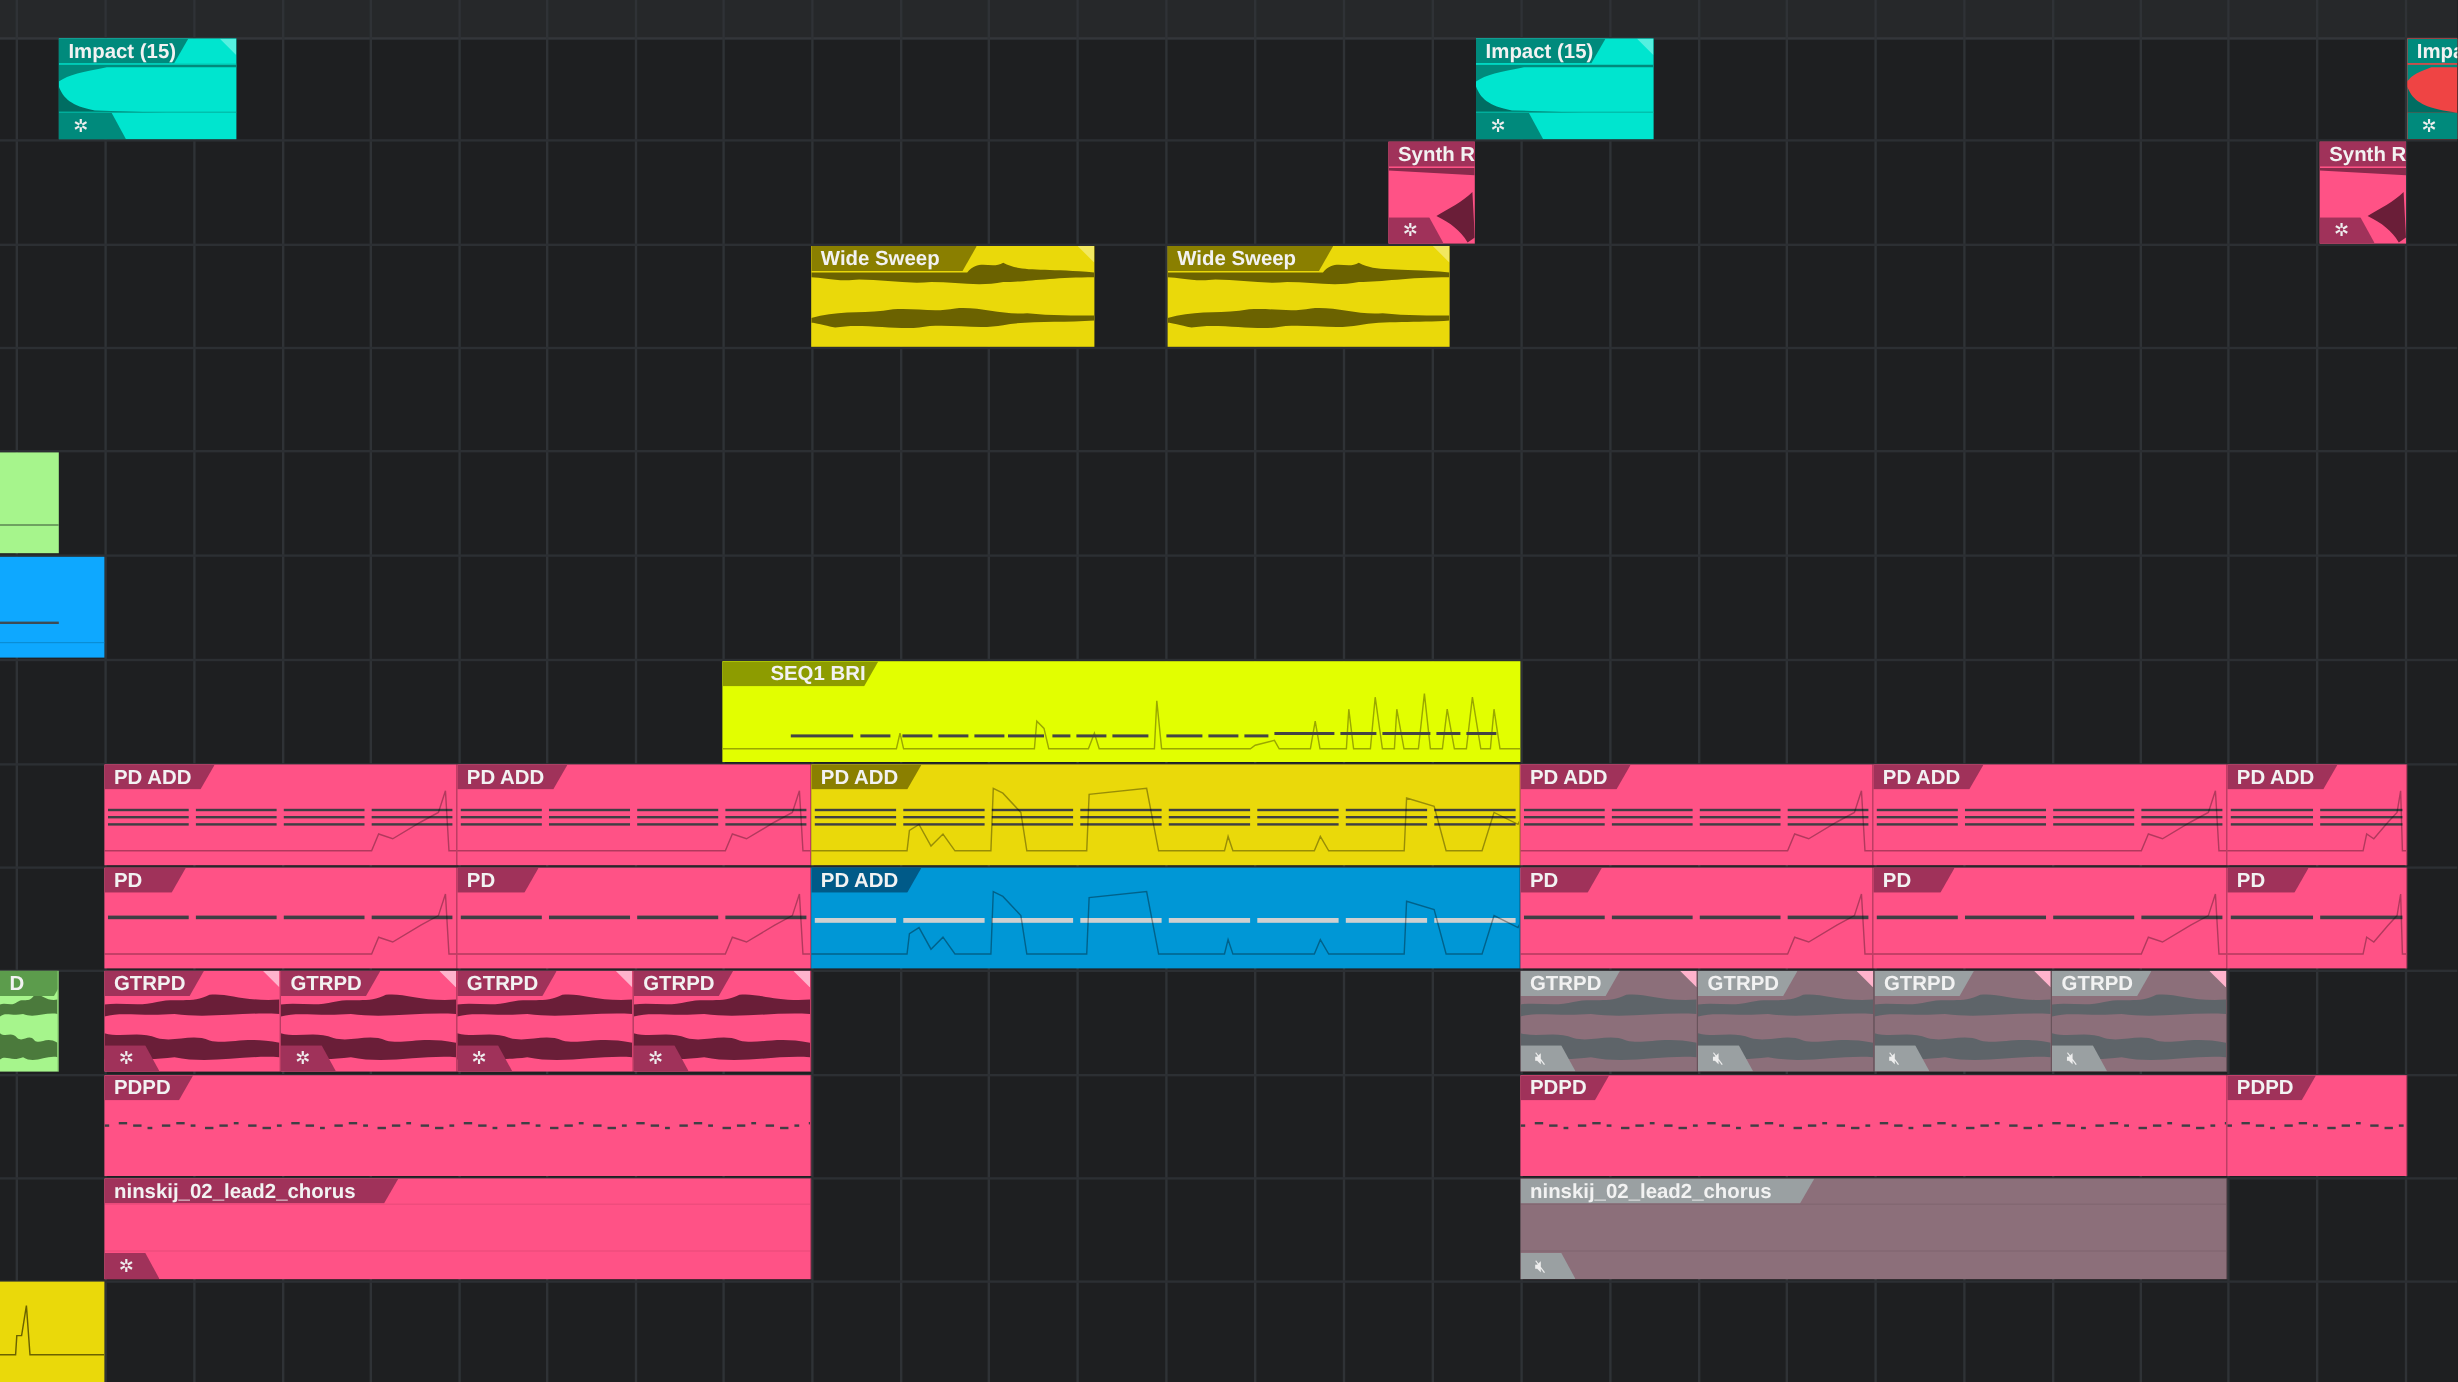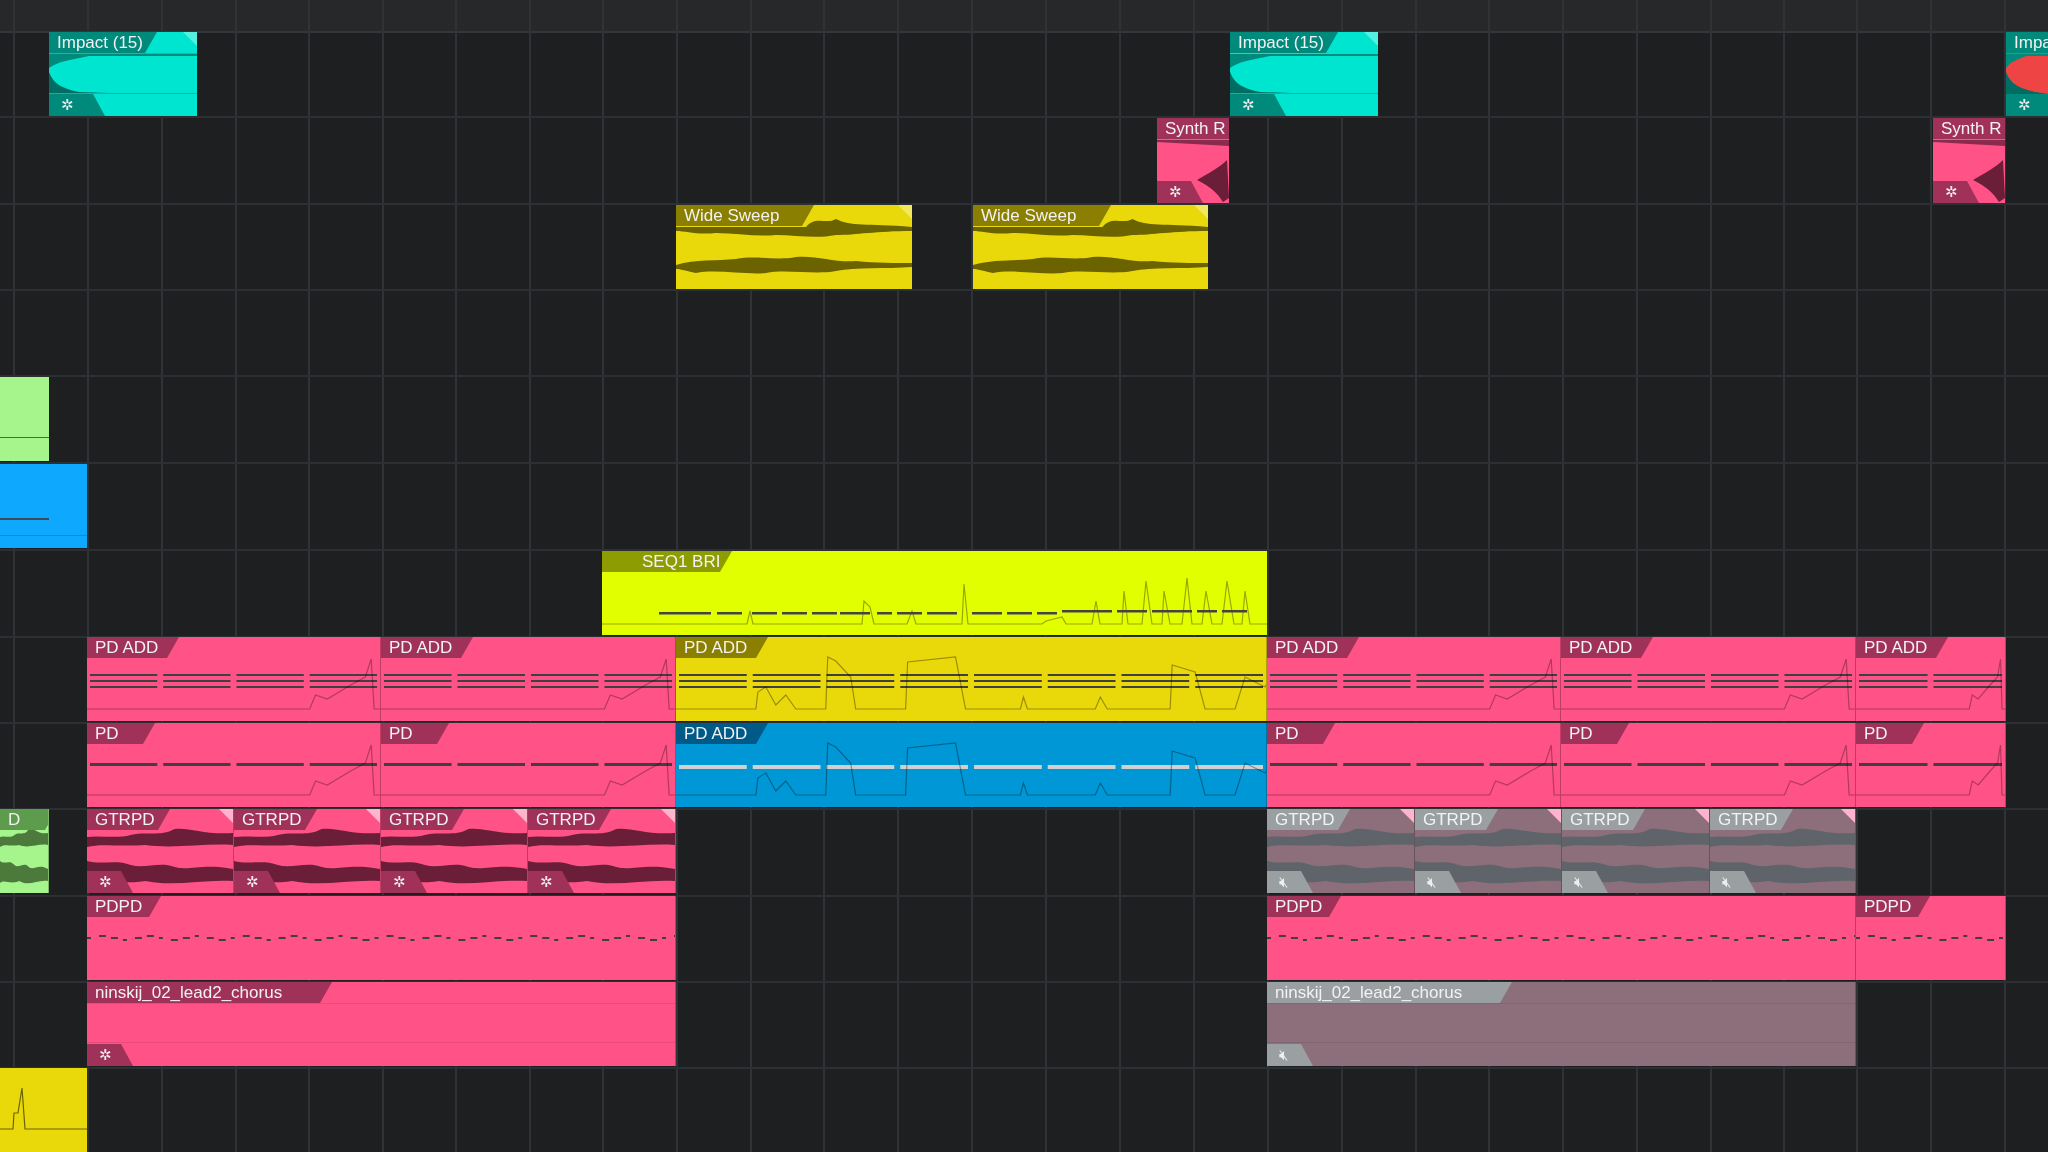--- a/index.html
+++ b/index.html
@@ -2,21 +2,21 @@
 <html><head>
 <meta charset="utf-8">
 <style>
   html,body{margin:0;padding:0;}
   body{width:2048px;height:1152px;overflow:hidden;background:#1e1f21;font-family:"Liberation Sans",sans-serif;position:relative;}
   #arrange{position:absolute;left:0;top:0;width:2048px;height:1152px;}
   .ruler{position:absolute;left:0;top:0;width:2048px;height:31px;background:#26282a;border-bottom:2px solid #33363a;}
   .vline{position:absolute;top:0;width:2px;height:1152px;background:#2f3236;}
   .hline{position:absolute;left:0;width:2048px;height:2px;background:#2c2f33;}
   .clip{position:absolute;overflow:hidden;box-sizing:border-box;}
-  .clip .tag{position:absolute;left:0;top:0;height:21px;line-height:21px;padding-left:8px;color:#f2f2f2;font-size:17px;white-space:nowrap;clip-path:polygon(0 0,100% 0,calc(100% - 12px) 100%,0 100%);}
+  .clip .tag{position:absolute;left:0;top:0;height:21px;line-height:21px;padding-left:8px;color:#f2f2f2;font-size:17px;white-space:nowrap;clip-path:polygon(0 0,100% 0,calc(100% - 12px) 100%,0 100%);font-weight:bold;}
   .clip .corner{position:absolute;right:0;top:0;width:14px;height:14px;clip-path:polygon(0 0,100% 0,100% 100%);}
   .clip .foot{position:absolute;left:0;bottom:0;height:22px;width:46px;clip-path:polygon(0 0,calc(100% - 12px) 0,100% 100%,0 100%);display:flex;align-items:center;padding-left:12px;box-sizing:border-box;color:#eee;font-size:15px;}
   .clip svg.wave{position:absolute;left:0;top:0;width:100%;height:100%;}
   .clip .sep{position:absolute;left:0;width:100%;height:1px;}
 </style>
 </head>
 <body>
 
 <div id="arrange">
   <div class="ruler"></div>

